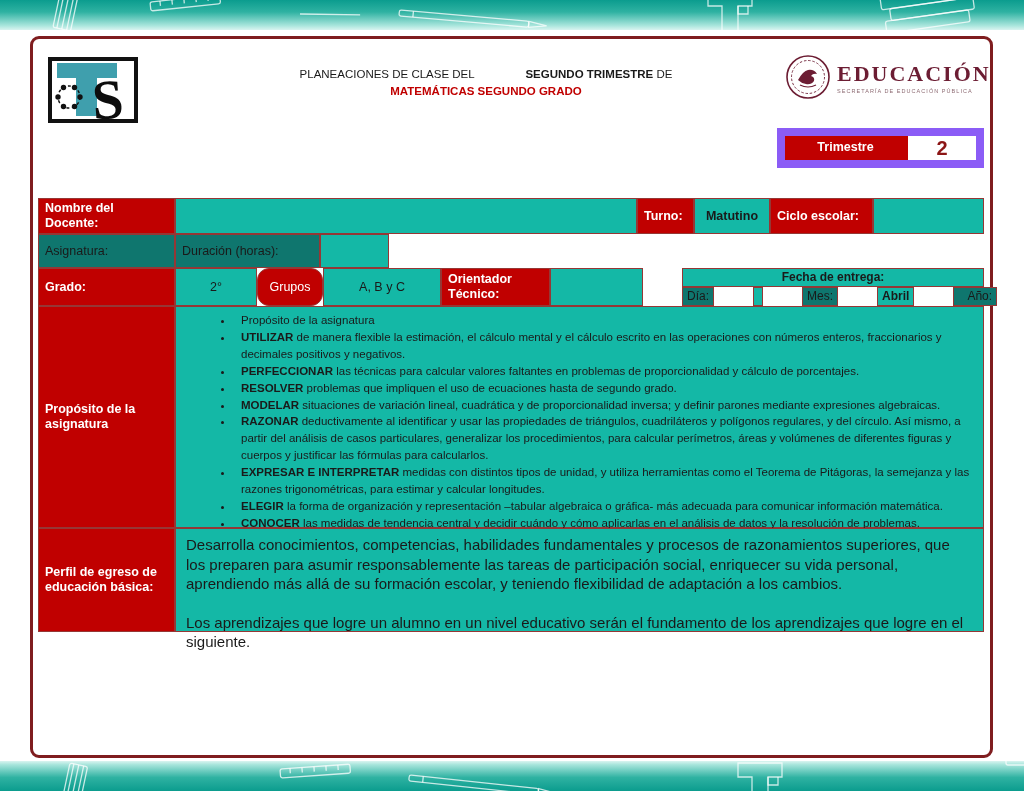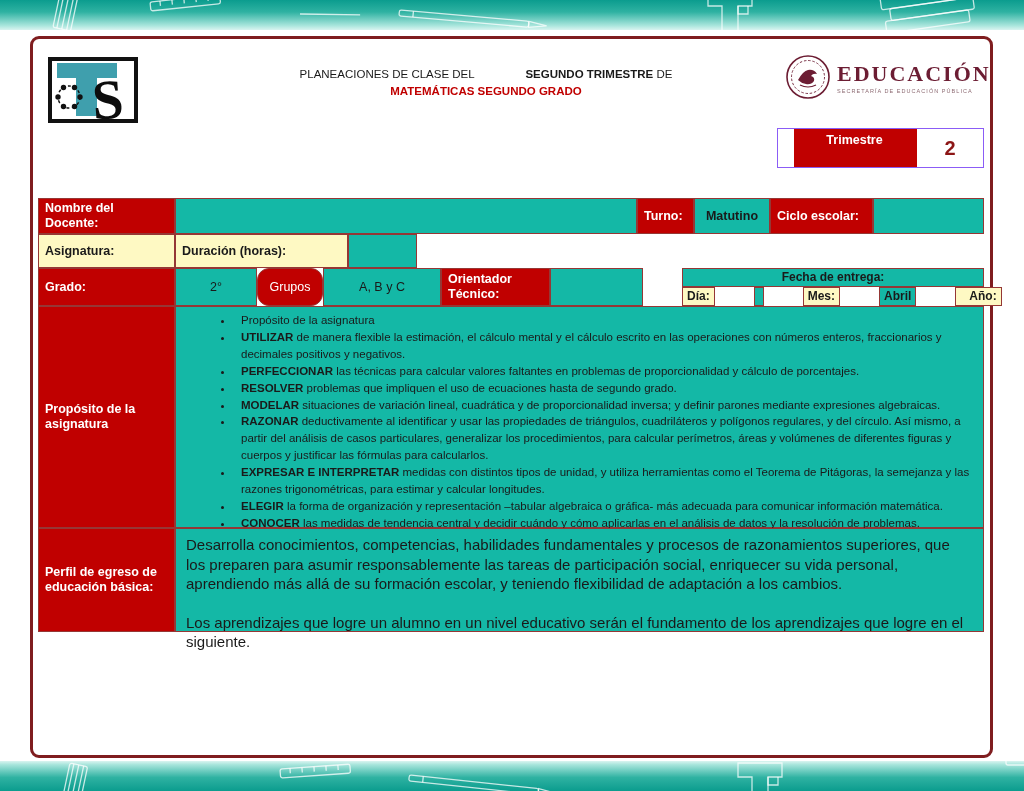--- a/index.html
+++ b/index.html
@@ -23,29 +23,29 @@
   .ts-logo{position:absolute;left:15px;top:18px;width:90px;height:66px;}
   .titles{position:absolute;left:253px;top:27px;width:400px;text-align:center;line-height:16px;}
   .title-line{font-size:11.5px;color:#1a1a1a;}
   .title-line b{font-weight:bold;padding-left:48px;}
   .subtitle{font-size:11.5px;font-weight:bold;color:#c00000;margin-top:1px;}
   .edu-logo{position:absolute;left:752px;top:15px;display:flex;align-items:center;}
   .edu-text{margin-left:6px;}
   .edu-title{font-family:"Liberation Serif", serif;font-weight:bold;font-size:22px;letter-spacing:2px;color:#6c1d33;}
   .edu-sub{font-size:5.5px;letter-spacing:1.05px;color:#8d6a72;margin-top:1px;}
   
-  .trimestre{position:absolute;left:744px;top:89px;width:207px;height:40px;display:flex;border:1px solid #8b5cf6;box-sizing:border-box;padding-left:16px;}
+  .trimestre{position:absolute;left:744px;top:89px;width:207px;height:40px;display:flex;border:8px solid #8b5cf6;box-sizing:border-box;}
   .tri-label{width:121px;background:#c00000;color:#fff;font-weight:bold;font-size:12.5px;display:flex;justify-content:center;padding-top:4px;box-sizing:border-box;}
   .tri-value{flex:1;display:flex;align-items:center;justify-content:center;font-size:20px;font-weight:bold;color:#8c1515;background:#fff;border-left:2px solid #c00000;}
   
   .doc-table{position:absolute;left:5px;top:159px;width:946px;}
   .trow{display:flex;}
   .c{border:1px solid #953735;box-sizing:border-box;display:flex;align-items:center;padding:1px 6px;font-size:12.5px;color:#1a1a1a;background:#14b8a6;line-height:15px;}
   .red{background:#c00000;color:#ffffff;font-weight:bold;}
-  .beige{background:#fef9c3;font-weight:bold;}
+  .beige{background:#0f766e;font-weight:normal;}
   .bold{font-weight:bold;}
   .center{justify-content:center;text-align:center;}
   .h36{height:36px;}.h34{height:34px;}.h38{height:38px;}
   .fecha-wrap{display:flex;flex-direction:column;width:341px;}
   .fhead{height:19px;}
   .fsub{display:flex;height:19px;}
   .fsub .c,.fhead{font-size:12px;margin-left:39px;}
   .c.small{padding:0 4px;}
   
   .prop-content{width:809px;display:block;padding:3px 10px 2px 10px;}
@@ -181,21 +181,21 @@
       <div class="c red label-col" style="width:137px;">Nombre del Docente:</div>
       <div class="c" style="width:462px;"></div>
       <div class="c red" style="width:57px;">Turno:</div>
       <div class="c bold center" style="width:76px;">Matutino</div>
       <div class="c red" style="width:103px;">Ciclo escolar:</div>
       <div class="c" style="width:111px;"></div>
     </div>
 
     <div class="trow h34">
       <div class="c beige label-col" style="width:137px;">Asignatura:</div>
-      <div class="c beige" style="width:173px;">Duración (horas):</div>
+      <div class="c beige" style="width:145px;">Duración (horas):</div>
       <div class="c" style="width:69px;"></div>
     </div>
 
     <div class="trow h38">
       <div class="c red label-col" style="width:137px;">Grado:</div>
       <div class="c center" style="width:82px;">2°</div>
       <div class="c red center" style="width:66px;font-weight:normal;border-radius:12px;">Grupos</div>
       <div class="c center" style="width:118px;">A, B y C</div>
       <div class="c red" style="width:109px;">Orientador Técnico:</div>
       <div class="c" style="width:93px;"></div>

